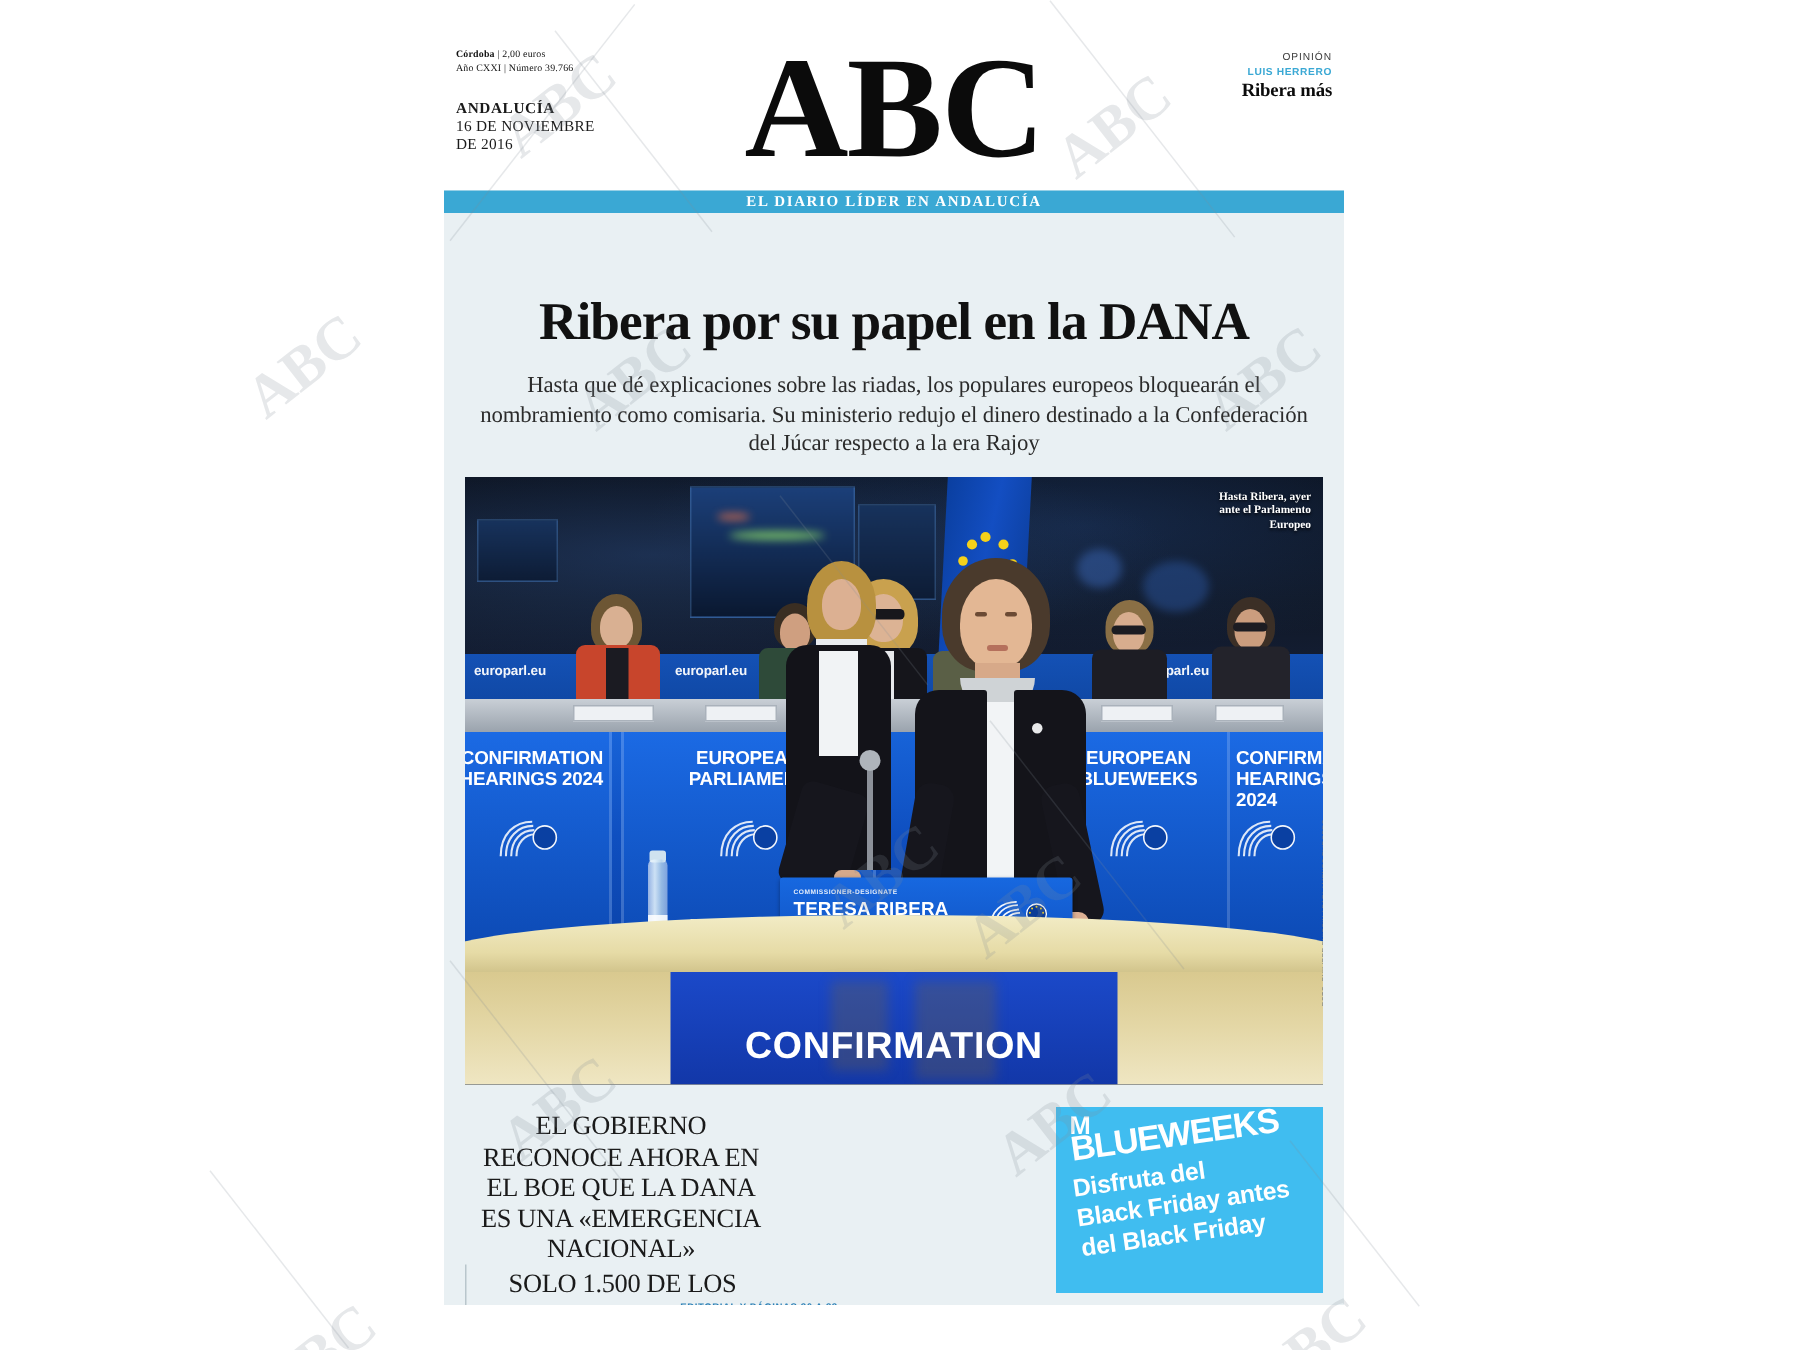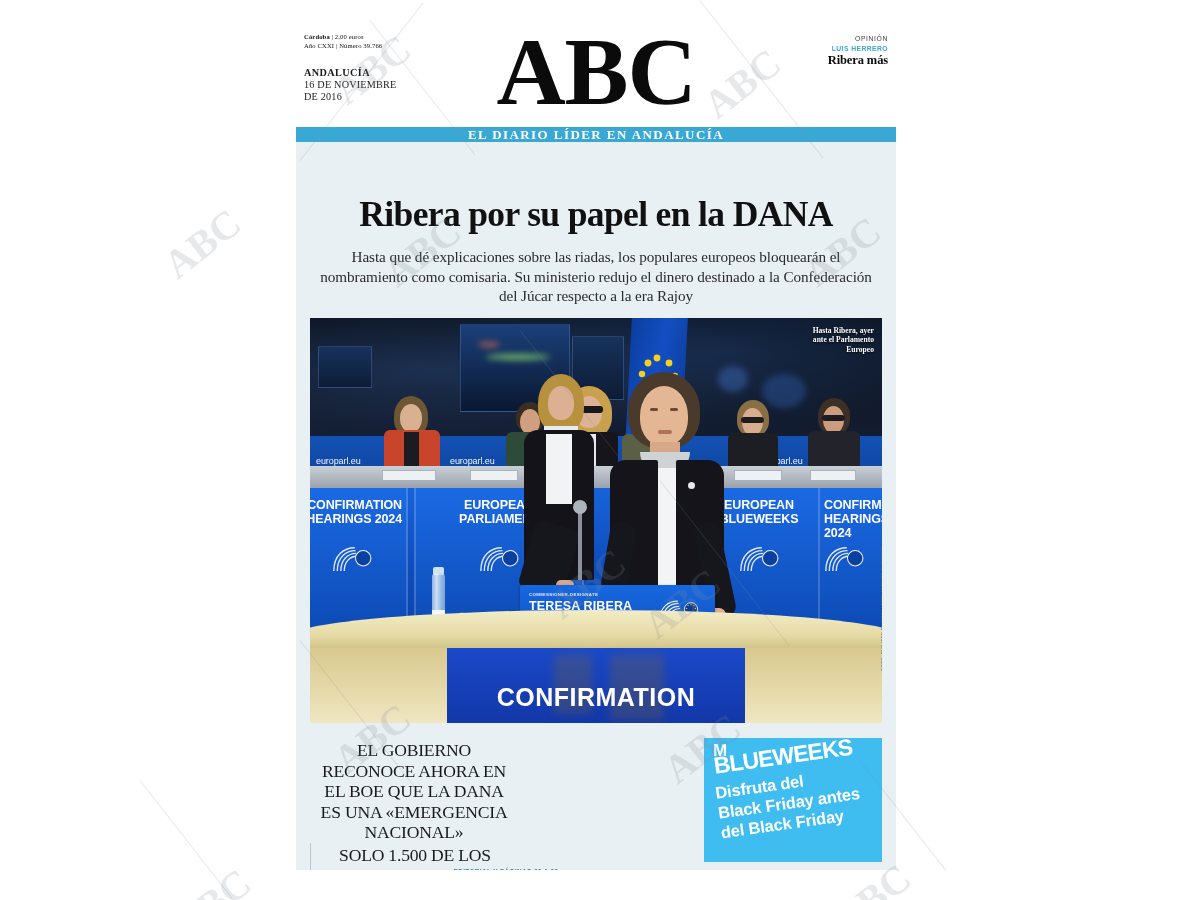--- a/index.html
+++ b/index.html
@@ -107,21 +107,21 @@
 
   
   .slogan-bar {
     position: relative;
     height: 15px;
     background: #3aa8d4;
     color: #ffffff;
     text-align: center;
   }
   .slogan-bar span {
-    font-size: 13px;
+    font-size: 10px;
     letter-spacing: 0.11em;
     font-weight: bold;
     line-height: 15px;
     display: block;
   }
 
   
   .headline-wrap {
     padding: 14px 14px 0 14px;
     text-align: center;
@@ -171,24 +171,24 @@
     filter: blur(3px);
   }
   
   .ph-band {
     position: absolute;
     left: 0; top: 118px; width: 100%; height: 36px;
     background: linear-gradient(180deg, #1451b5 0%, #0f47a3 100%);
   }
   .ph-band-txt {
     position: absolute;
-    top: 138px;
+    top: 124px;
     font-family: "Liberation Sans", sans-serif;
     font-size: 9px;
-    font-weight: normal;
+    font-weight: bold;
     color: #ffffff;
     letter-spacing: -0.01em;
     opacity: 0.95;
     text-align: right;
   }
   
   .ph-desk {
     position: absolute;
     left: 0; top: 148px; width: 100%; height: 22px;
     background: linear-gradient(180deg, #c9cfd6 0%, #9aa3ad 100%);

